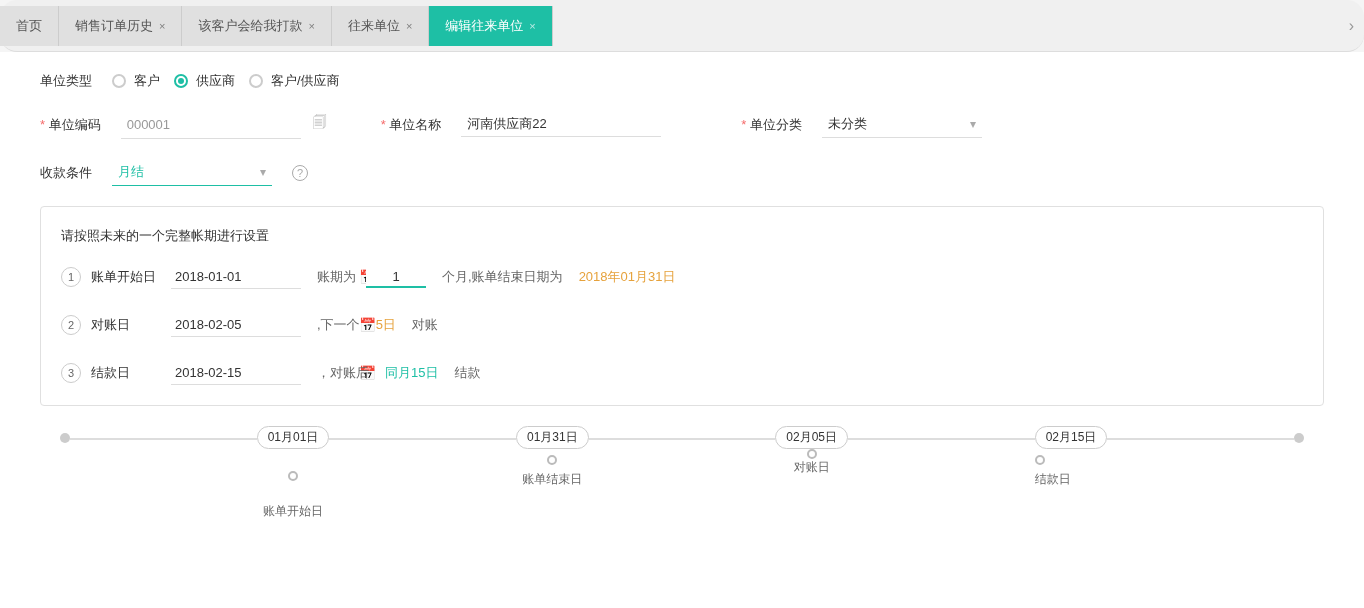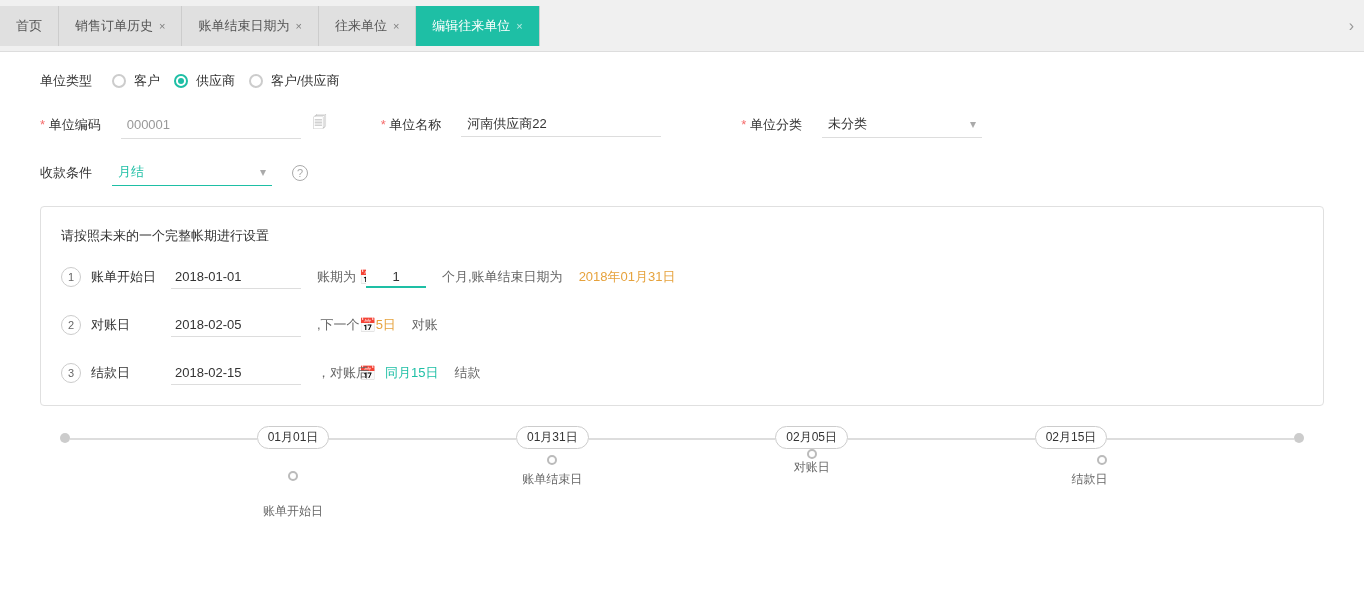--- a/index.html
+++ b/index.html
@@ -7,20 +7,21 @@
 
     
     .tab-bar {
       display: flex;
       align-items: center;
       background: #f0f0f0;
       border-bottom: 1px solid #ddd;
       height: 52px;
       padding: 0;
       position: relative;
+      border-radius: 17px;
     }
     .tab {
       display: flex;
       align-items: center;
       padding: 0 16px;
       height: 40px;
       cursor: pointer;
       font-size: 13px;
       color: #555;
       background: #e0e0e0;
@@ -279,21 +280,21 @@
 
 <div class="tab-bar">
   <div class="tab">
     <span>首页</span>
   </div>
   <div class="tab">
     <span>销售订单历史</span>
     <span class="close-icon">×</span>
   </div>
   <div class="tab">
-    <span>账单结束日期为</span>
+    <span>该客户会给我打款</span>
     <span class="close-icon">×</span>
   </div>
   <div class="tab">
     <span>往来单位</span>
     <span class="close-icon">×</span>
   </div>
   <div class="tab active">
     <span>编辑往来单位</span>
     <span class="close-icon">×</span>
   </div>
@@ -414,21 +415,21 @@
       <div style="flex:1;height:2px;background:#ddd;margin-top:12px;"></div>
 
       <div style="display:flex;flex-direction:column;align-items:center;">
         <div class="timeline-badge">02月05日</div>
         <div style="width:10px;height:10px;border-radius:50%;background:#fff;border:2px solid #bbb;"></div>
         <div class="timeline-label">对账日</div>
       </div>
 
       <div style="flex:1;height:2px;background:#ddd;margin-top:12px;"></div>
 
-      <div style="display:flex;flex-direction:column;align-items:flex-end;gap:6px;">
+      <div style="display:flex;flex-direction:column;align-items:flex-start;gap:6px;">
         <div class="timeline-badge">02月15日</div>
         <div style="width:10px;height:10px;border-radius:50%;background:#fff;border:2px solid #bbb;"></div>
         <div class="timeline-label">结款日</div>
       </div>
 
       <div style="flex:1;height:2px;background:#ddd;margin-top:12px;"></div>
 
       <div style="display:flex;flex-direction:column;align-items:center;gap:6px;">
         <div style="width:10px;height:10px;border-radius:50%;background:#ccc;margin-top:7px;"></div>
       </div>

